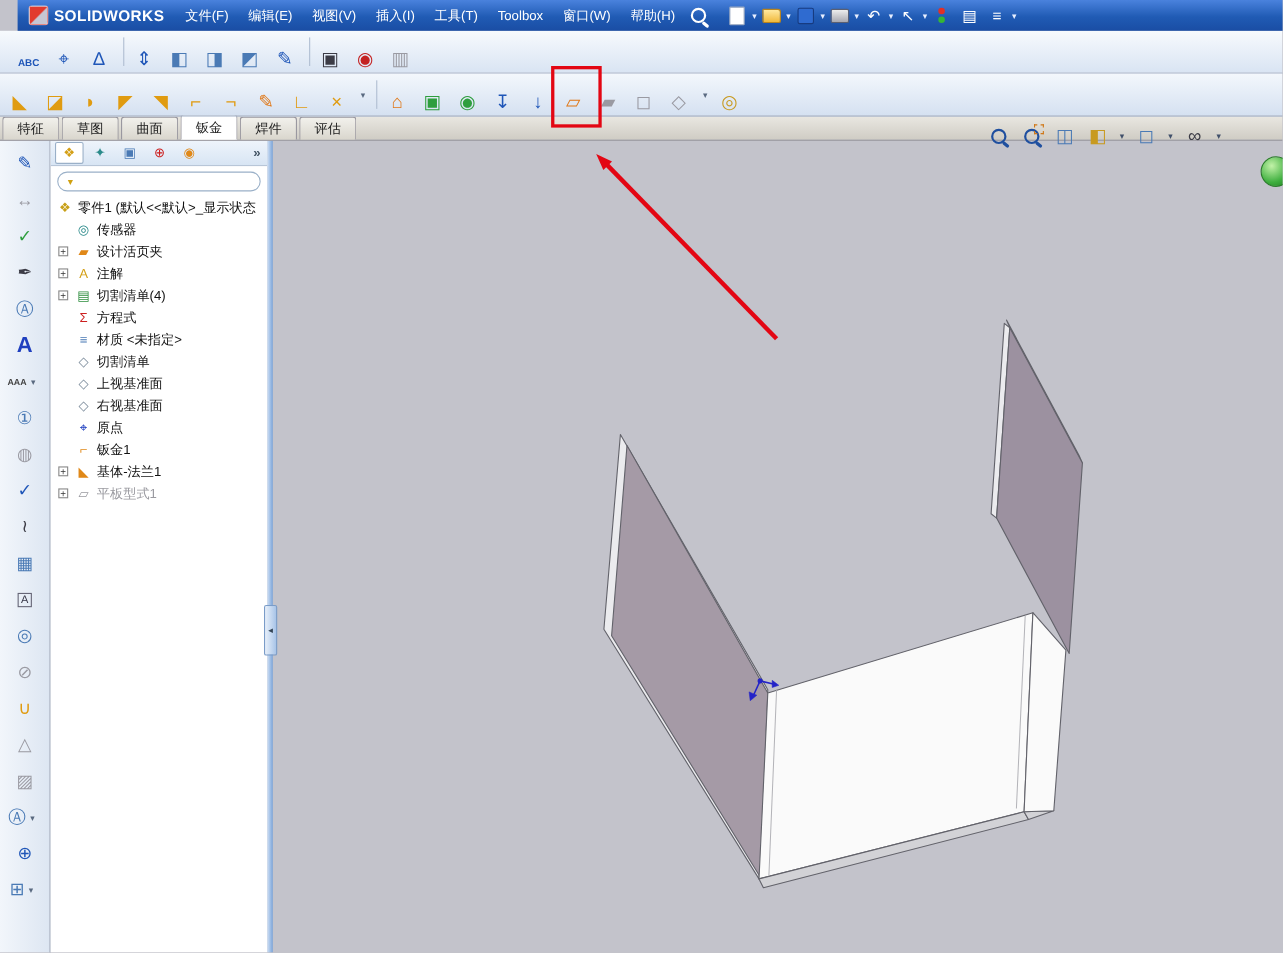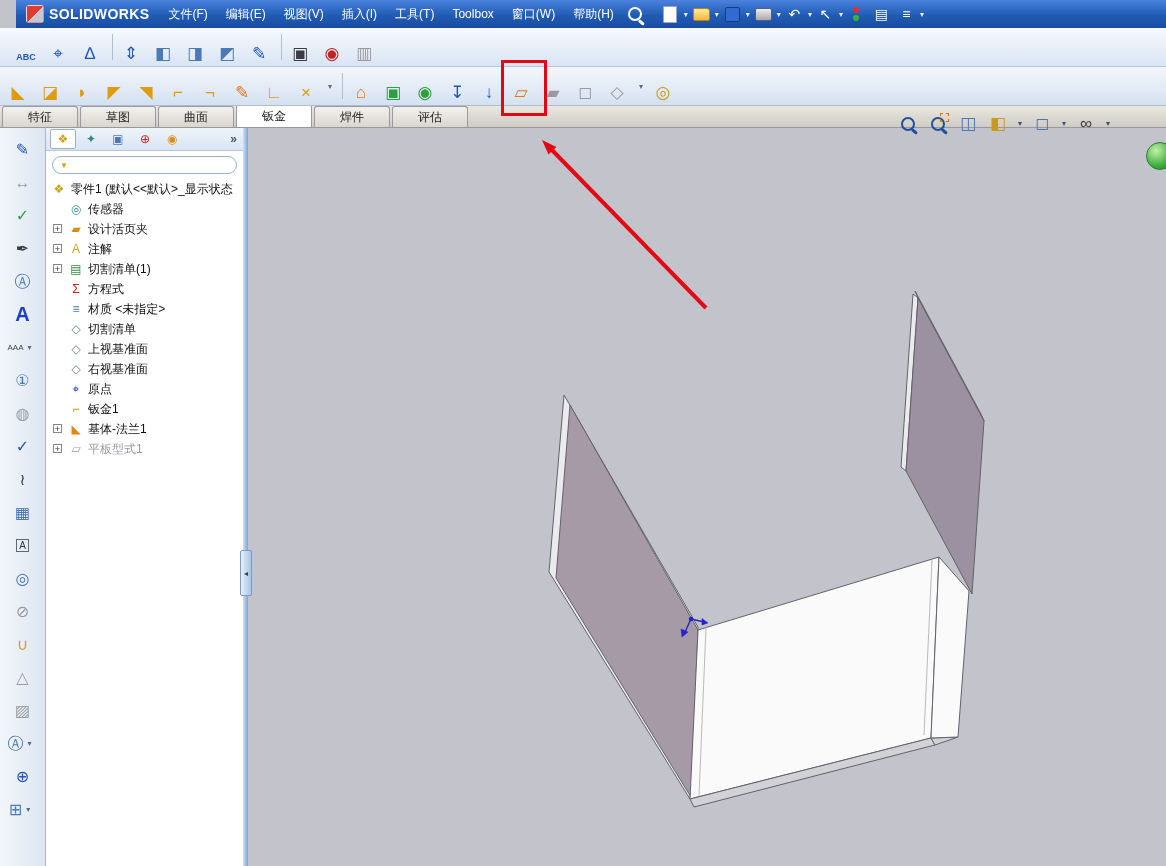--- a/index.html
+++ b/index.html
@@ -37,31 +37,31 @@
   .tbtn{width:28px;height:30px;margin-right:4px;display:flex;align-items:flex-end;justify-content:center;border-radius:3px}
   .tsep{width:1px;height:26px;background:#b0bed2;margin:0 4px}
   .tdd{width:12px;font-size:8px;color:#5a6a80;text-align:center;margin-right:2px}
   .g{font-size:17px;line-height:1}
   .sm{font-size:9px;font-weight:bold;letter-spacing:0}
   .g-blue{color:#1f56b8}.g-steel{color:#4a7ab5}.g-yellow{color:#e09b10}.g-orange{color:#e07818}
   .g-green{color:#2e9e3e}.g-gray{color:#9a9aa2}.g-dark{color:#3c3c46}.g-red{color:#c42222}.g-gold{color:#c89a20}
   
   .tabrow{position:absolute;left:0;top:106px;width:1166px;height:22px;box-sizing:border-box;z-index:8;
     background:linear-gradient(#e9e7e1,#cfccc4);border-bottom:1px solid #9a989f;display:flex;align-items:flex-end}
-  .tab{height:20px;line-height:20px;padding:0 25px;color:#222;margin-left:2px;border:1px solid #9a98a0;border-bottom:none;
+  .tab{height:20px;line-height:20px;padding:0 13px;color:#222;margin-left:2px;border:1px solid #9a98a0;border-bottom:none;
     border-radius:3px 3px 0 0;background:linear-gradient(#f2f1ec,#d9d6cd)}
   .tab.active{background:#fff;height:22px;line-height:22px}
   
   .leftbar{position:absolute;left:0;top:128px;width:46px;height:738px;box-sizing:border-box;
     background:linear-gradient(90deg,#f2f6fb,#dde6f2);border-right:1px solid #aab6c8;
     display:flex;flex-direction:column;align-items:center;padding-top:8px;gap:6px}
   .lbtn{width:34px;height:27px;display:flex;align-items:center;justify-content:center}
   .lbtn .g{font-size:16px}
   .note-a{font-size:20px;font-weight:bold;color:#1f3fbf}
-  .aaa{font-size:8px;font-weight:normal;color:#444;line-height:8px;text-align:center}
+  .aaa{font-size:8px;font-weight:bold;color:#444;line-height:8px;text-align:center}
   .boxed{border:1px solid #667;padding:0 2px;font-size:10px;color:#334}
   
   .treepanel{position:absolute;left:46px;top:128px;width:197px;height:738px;background:#fff;box-sizing:border-box;overflow:hidden}
   .treetabs{height:22px;background:linear-gradient(#eef4fb,#d8e5f4);border-bottom:1px solid #b8c6d8;
     display:flex;align-items:center;padding:0 4px;gap:3px}
   .ttab{width:24px;height:18px;display:flex;align-items:center;justify-content:center;border-radius:2px;font-size:12px}
   .ttab.active{background:#fff;border:1px solid #9ab0c8}
   .chev{margin-left:auto;color:#456;font-weight:bold;font-size:12px;padding-right:2px}
   .filterrow{display:flex;align-items:center;margin:5px 6px 2px 6px;border:1px solid #9ab0c8;border-radius:9px;height:16px;padding:0 7px;gap:5px;background:#fff}
   .filterrow input{border:none;outline:none;flex:1;font-size:11px;height:12px;padding:0;background:transparent}
@@ -356,21 +356,21 @@
       <span class="tlabel">设计活页夹</span>
     </div>
     <div class="trow">
       <span class="exp">+</span>
       <span class="ticon t-gold">A</span>
       <span class="tlabel">注解</span>
     </div>
     <div class="trow">
       <span class="exp">+</span>
       <span class="ticon t-green">▤</span>
-      <span class="tlabel">切割清单(1)</span>
+      <span class="tlabel">切割清单(4)</span>
     </div>
     <div class="trow">
       <span class="ticon t-red">Σ</span>
       <span class="tlabel">方程式</span>
     </div>
     <div class="trow">
       <span class="ticon t-steel">≡</span>
       <span class="tlabel">材质 &lt;未指定&gt;</span>
     </div>
     <div class="trow">

